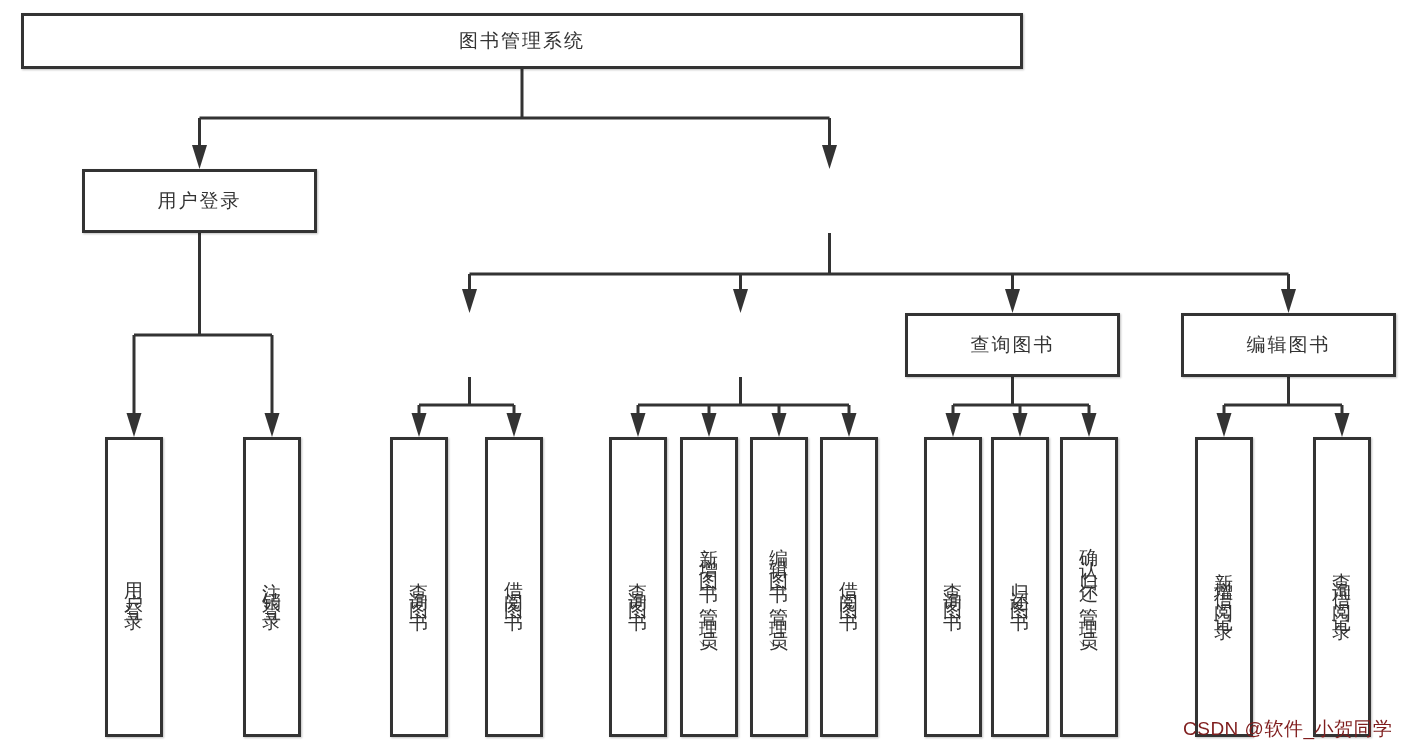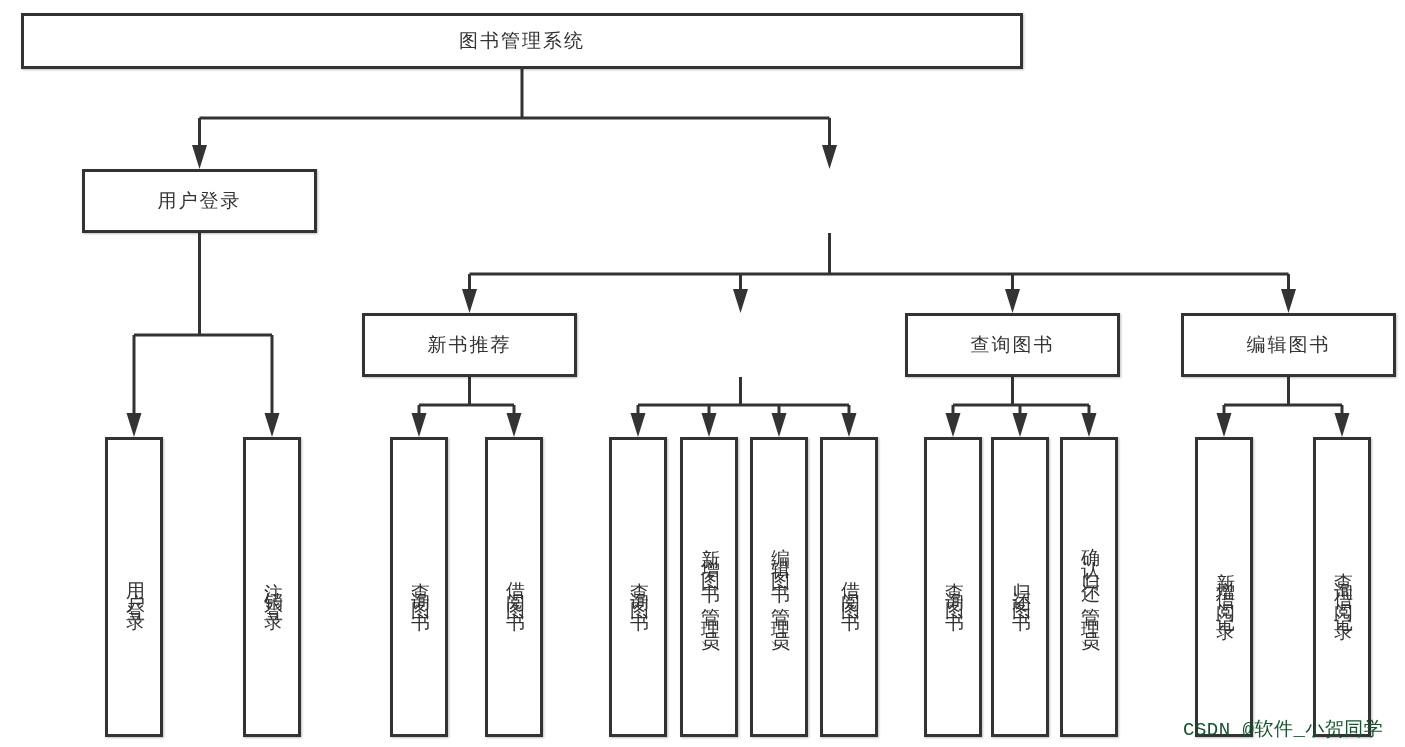--- a/index.html
+++ b/index.html
@@ -1,34 +1,34 @@
 <!DOCTYPE html>
 <html><head>
 <meta charset="utf-8">
 <style>
   html,body{margin:0;padding:0;background:#ffffff;}
   #canvas{
     position:relative;width:1405px;height:747px;background:#ffffff;overflow:hidden;
-    font-family:Liberation Mono, monospace;color:#333333;
+    font-family:Liberation Sans, sans-serif;color:#333333;
   }
   #wires{position:absolute;left:0;top:0;width:1405px;height:747px;z-index:0;}
   .box{
     position:absolute;box-sizing:border-box;background:#ffffff;border:3px solid #333333;
     display:flex;align-items:center;justify-content:center;z-index:1;
     box-shadow:1px 1px 2px rgba(0,0,0,0.25);
   }
   .box.h span{font-size:19px;letter-spacing:2px;white-space:nowrap;}
   .box.v span{
     writing-mode:vertical-rl;text-orientation:mixed;
     font-size:19px;letter-spacing:10px;line-height:1;white-space:nowrap;
   }
   .box.v.long span{letter-spacing:12px;}
   #watermark{
     position:absolute;left:1183px;top:716px;z-index:3;
-    font-size:19px;color:#14532d;white-space:nowrap;letter-spacing:0.5px;
+    font-size:19px;color:#7f1d1d;white-space:nowrap;letter-spacing:0.5px;
   }
   .stroke{stroke:#333333;stroke-width:3;fill:none;}
   .arrow{fill:#333333;stroke:none;}
 </style>
 </head>
 <body>
 
 <div id="canvas">
 
   <svg id="wires" viewBox="0 0 1405 747" xmlns="http://www.w3.org/2000/svg">
@@ -108,23 +108,20 @@
   </svg>
 
   <div class="box h" style="left:21px;top:13px;width:1002px;height:56px">
     <span>图书管理系统</span>
   </div>
 
   <div class="box h" style="left:82px;top:169px;width:235px;height:64px">
     <span>用户登录</span>
   </div>
 
-  <div class="box h" style="left:362px;top:313px;width:215px;height:64px">
-    <span>新书推荐</span>
-  </div>
   <div class="box h" style="left:905px;top:313px;width:215px;height:64px">
     <span>查询图书</span>
   </div>
   <div class="box h" style="left:1181px;top:313px;width:215px;height:64px">
     <span>编辑图书</span>
   </div>
 
   <div class="box v" style="left:105px;top:437px;width:58px;height:300px">
     <span>用户登录</span>
   </div>

